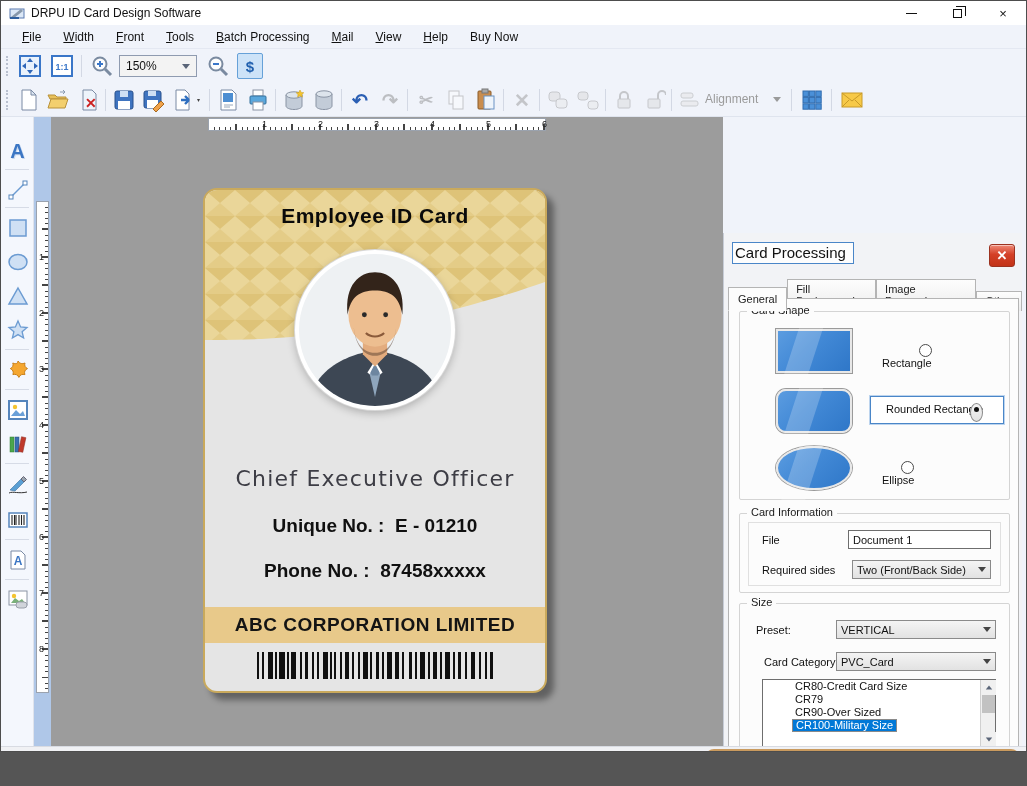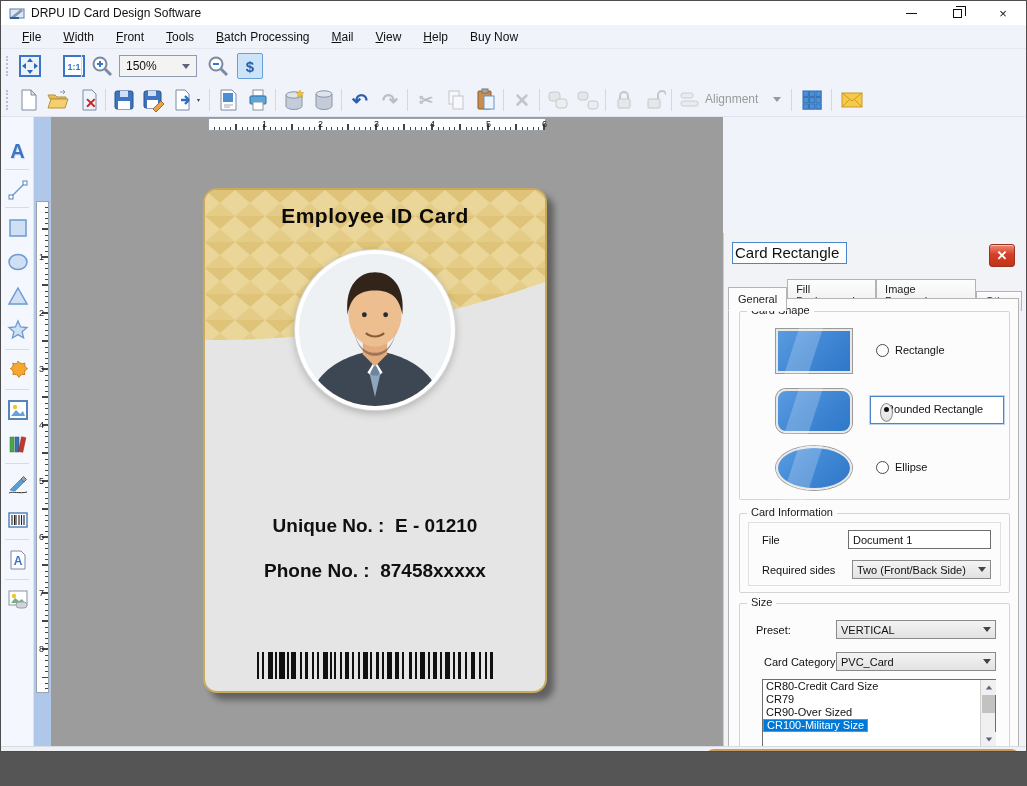--- a/index.html
+++ b/index.html
@@ -73,31 +73,31 @@
   .tabs{position:absolute;left:4px;top:46px;display:flex;align-items:flex-end;}
   .tab{font-size:11px;color:#222;padding:3px 8px 4px;background:linear-gradient(#fdfdfd,#ececec);border:1px solid #b4b4b4;border-bottom:none;margin-right:0;cursor:pointer;}
   .tab.active{background:#fcfcfc;padding:5px 9px 5px;position:relative;z-index:2;border-bottom:1px solid #fcfcfc;}
   .tab-content{position:absolute;left:4px;top:65px;width:291px;height:558px;background:#fcfcfc;border:1px solid #b4b4b4;}
   .groupbox{position:absolute;border:1px solid #d4d4d4;border-radius:2px;}
   .legend{position:absolute;top:-8px;left:7px;background:#fcfcfc;padding:0 4px;font-size:11px;color:#1a1a1a;}
   .shape-prev{position:absolute;left:36px;width:76px;height:44px;background:linear-gradient(135deg,#5b9ce0 0%,#4289d6 45%,#2f77c8 100%);border:2px solid #e8e8e8;box-shadow:0 0 0 1px #9a9a9a;cursor:pointer;}
   .shape-prev.rr{border-radius:10px;box-shadow:0 0 0 1px #9a9a9a;}
   .shape-prev.el{border-radius:50%;}
   .sheen{position:absolute;left:18%;top:-20%;width:34%;height:150%;background:rgba(255,255,255,.22);transform:skewX(-18deg);}
-  .radio-row{position:absolute;left:136px;display:flex;align-items:flex-start;cursor:pointer;}
+  .radio-row{position:absolute;left:136px;display:flex;align-items:flex-end;cursor:pointer;flex-direction:column;}
   .radio{width:13px;height:13px;border:1px solid #4a4a4a;border-radius:50%;background:#fff;position:relative;flex:none;}
   .radio.sel:after{content:"";position:absolute;left:3px;top:3px;width:5px;height:5px;border-radius:50%;background:#111;}
   .radio-label{font-size:11px;color:#111;margin-left:6px;white-space:nowrap;}
   .focus-box{position:absolute;left:130px;width:134px;height:28px;background:#fff;border:1px solid #4a86c8;box-shadow:0 0 0 1px #bcd4ee;}
   .fld-label{position:absolute;font-size:11px;color:#111;}
   .txt-input{position:absolute;height:19px;background:#fff;border:1px solid #6e6e6e;font-size:11px;color:#111;padding:0 4px;display:flex;align-items:center;}
   .sel{position:absolute;height:19px;background:linear-gradient(#f4f4f4,#e2e2e2);border:1px solid #8a8a8a;font-size:11px;color:#111;padding:0 4px;display:flex;align-items:center;cursor:pointer;}
   .sel .chev{margin-left:auto;border-top-color:#444;}
   .listbox{position:absolute;background:#fff;border:1px solid #6e6e6e;font-size:11px;color:#111;}
-  .li{height:13px;line-height:13px;padding:0 3px;white-space:nowrap;overflow:hidden;cursor:pointer;}
+  .li{height:13px;line-height:13px;padding:0 3px;white-space:nowrap;overflow:hidden;cursor:pointer;margin-left:29px;}
   .li.sel{background:#0078d7;color:#fff;}
   .sbar{position:absolute;right:0;top:0;width:15px;height:100%;background:#f0f0f0;border-left:1px solid #d0d0d0;}
   .sbtn{position:absolute;left:0;width:15px;height:15px;background:#f0f0f0;display:flex;align-items:center;justify-content:center;cursor:pointer;}
   .sbtn .chev{transform:scale(.8);}
   .sbtn.up .chev{border-top:none;border-bottom:5px solid #5a6578;}
   .sthumb{position:absolute;left:1px;top:15px;width:13px;height:18px;background:#c2c2c2;cursor:pointer;}
   .spin{position:absolute;width:57px;height:19px;background:#f4f4f4;border:1px solid #b8b8b8;font-size:11px;color:#6e6e6e;display:flex;align-items:center;padding:0 3px;}
   .spin .btns{margin-left:auto;display:flex;flex-direction:column;width:13px;height:17px;border-left:1px solid #c8c8c8;}
   .spin .btns i{flex:1;display:flex;align-items:center;justify-content:center;font-style:normal;font-size:6px;color:#777;background:#ececec;cursor:pointer;}
   .btn{position:absolute;background:linear-gradient(#f4f4f4,#e3e3e3);border:1px solid #9a9a9a;font-size:11px;color:#111;display:flex;align-items:center;justify-content:center;cursor:pointer;}
@@ -149,21 +149,21 @@
   </div>
 
   <div class="toolbar tb1">
     <span class="grip"></span>
     <div class="tbtn" style="left:16px">
       <svg width="24" height="24">
           <rect x="2" y="2" width="20" height="20" fill="#eaf2fc" stroke="#3a76c8" stroke-width="2"></rect>
       <path d="M12 4 l3 4 h-6z M12 20 l-3 -4 h6z M4 12 l4 -3 v6z M20 12 l-4 3 v-6z" fill="#2f66b8"></path>
         </svg>
     </div>
-    <div class="tbtn" style="left:60px">
+    <div class="tbtn" style="left:48px">
       <svg width="24" height="24">
           <rect x="2" y="2" width="20" height="20" fill="#fff" stroke="#3a76c8" stroke-width="2"></rect>
       <text x="12" y="16" text-anchor="middle" font-size="9" font-weight="bold" fill="#3a76c8" font-family="Liberation Sans,sans-serif">1:1</text>
         </svg>
     </div>
     <span class="vsep" style="left:80px"></span>
     <div class="tbtn" style="left:88px">
       <svg width="24" height="24">
           <circle cx="10" cy="10" r="6.5" fill="#fdfdfd" stroke="#7a8aa0" stroke-width="2"></circle>
       <path d="M10 7 v6 M7 10 h6" stroke="#3a76c8" stroke-width="2"></path>
@@ -477,26 +477,28 @@
             <path d="M47 78 l3 -6 3 6 -1 2 h-4z" fill="#6d86a0"></path>
             <path d="M42 54 h16 v12 l-8 8 -8 -8z" fill="#e3ac7e"></path>
             <ellipse cx="50" cy="40" rx="17.5" ry="21" fill="#edbe90"></ellipse>
             <path d="M36 46 c0 12 6 21 14 21 c8 0 14 -9 14 -21 c0 10 -5 19 -14 19 c-9 0 -14 -9 -14 -19z" fill="#5a4030" opacity=".5"></path>
             <path d="M32 40 C30 20 40 12 50 12 C60 12 70 20 68 40 C66 28 60 24 50 24 C40 24 34 28 32 40z" fill="#33241a"></path>
             <circle cx="43" cy="40" r="1.6" fill="#2a2a2a"></circle>
               <circle cx="57" cy="40" r="1.6" fill="#2a2a2a"></circle>
             <path d="M44 52 c3 3 9 3 12 0" stroke="#8a5a3a" fill="none" stroke-width="1.4"></path>
           </svg>
         </div>
+        <div class="card-desig">Chief Executive Officer</div>
         <div class="card-line" style="top:325px">
           <span>Unique No. :</span>&nbsp;&nbsp;<span>E - 01210</span>
         </div>
         <div class="card-line" style="top:370px">
           <span>Phone No.  :</span>&nbsp;&nbsp;<span>87458xxxxx</span>
         </div>
+        <div class="card-band">ABC CORPORATION LIMITED</div>
         <svg class="barcode" width="236" height="27">
           <g fill="#101010">
             <rect x="0" y="0" width="2" height="27"></rect>
               <rect x="5" y="0" width="2" height="27"></rect>
               <rect x="11" y="0" width="5" height="27"></rect>
               <rect x="18" y="0" width="2" height="27"></rect>
               <rect x="22" y="0" width="6" height="27"></rect>
               <rect x="30" y="0" width="2" height="27"></rect>
               <rect x="34" y="0" width="5" height="27"></rect>
               <rect x="43" y="0" width="2" height="27"></rect>
@@ -530,21 +532,21 @@
               <rect x="214" y="0" width="4" height="27"></rect>
               <rect x="222" y="0" width="2" height="27"></rect>
               <rect x="228" y="0" width="2" height="27"></rect>
               <rect x="233" y="0" width="3" height="27"></rect>
           </g>
         </svg>
       </div>
     </div>
 
     <div class="rightpanel">
-      <div class="rp-title">Card Rectangle</div>
+      <div class="rp-title">Card Processing</div>
       <div class="rp-close">✕</div>
 
       <div class="tabs">
         <span class="tab active">General</span>
         <span class="tab">Fill Background</span>
         <span class="tab">Image Processing</span>
         <span class="tab">Other</span>
       </div>
 
       <div class="tab-content">

